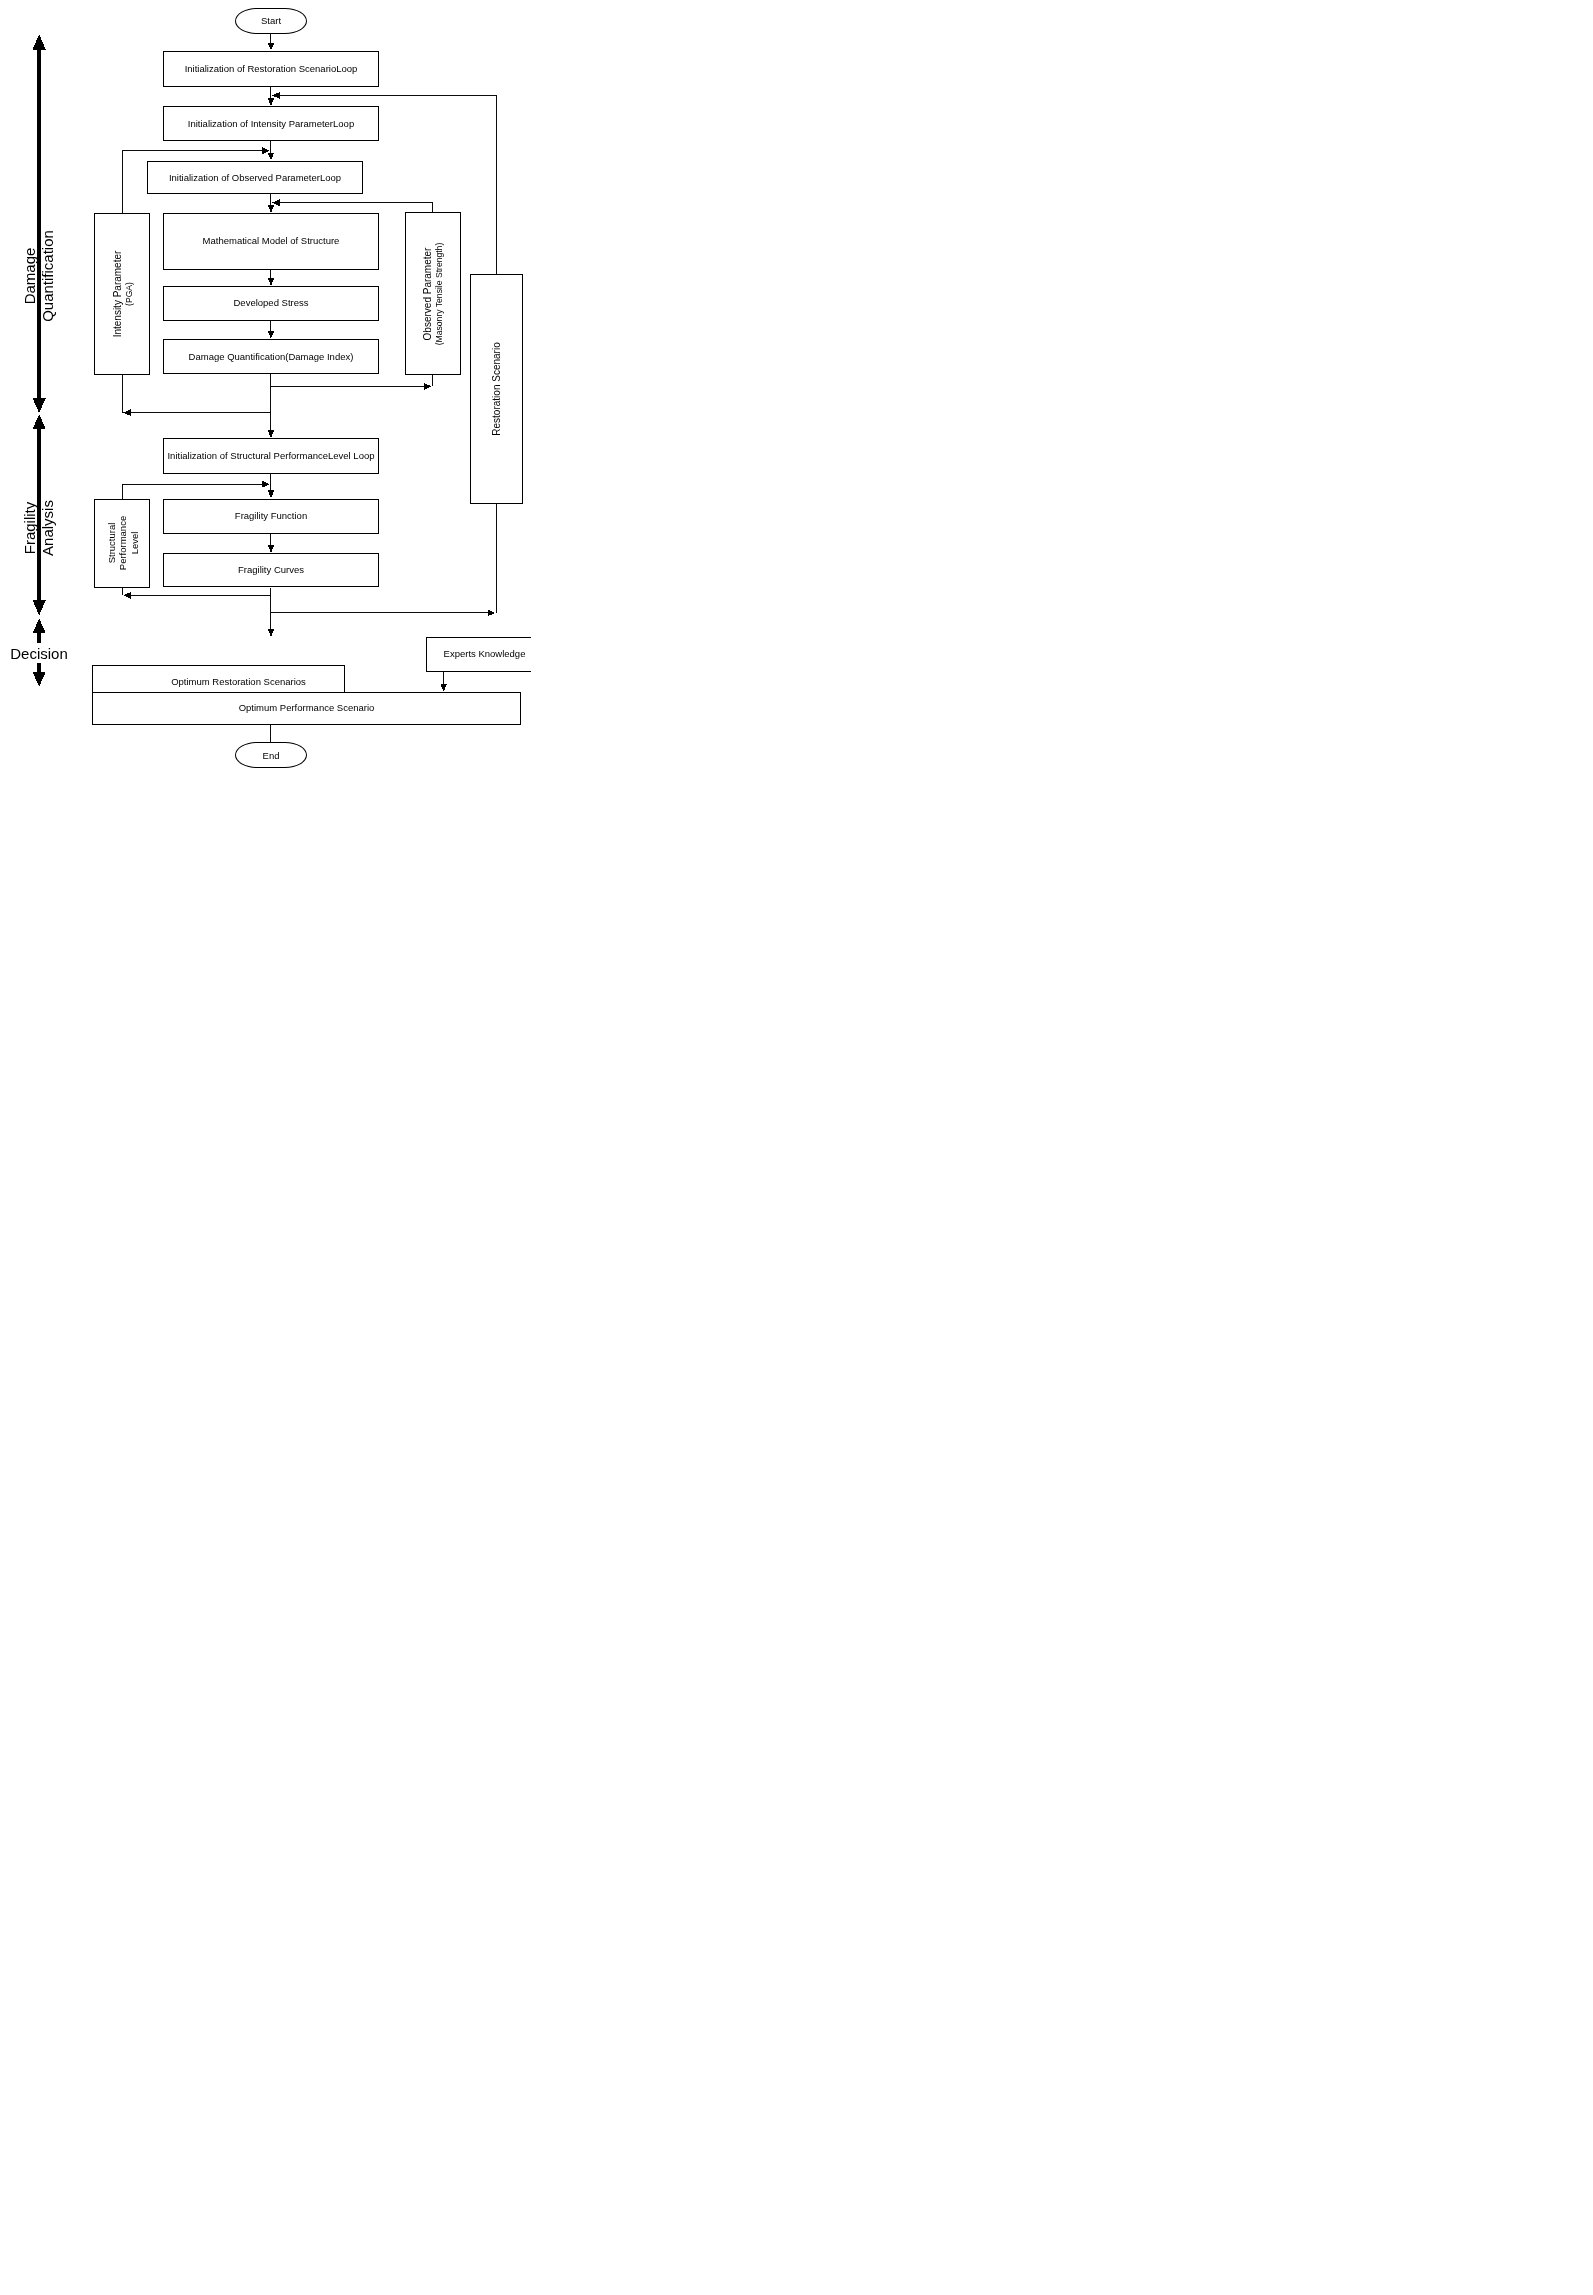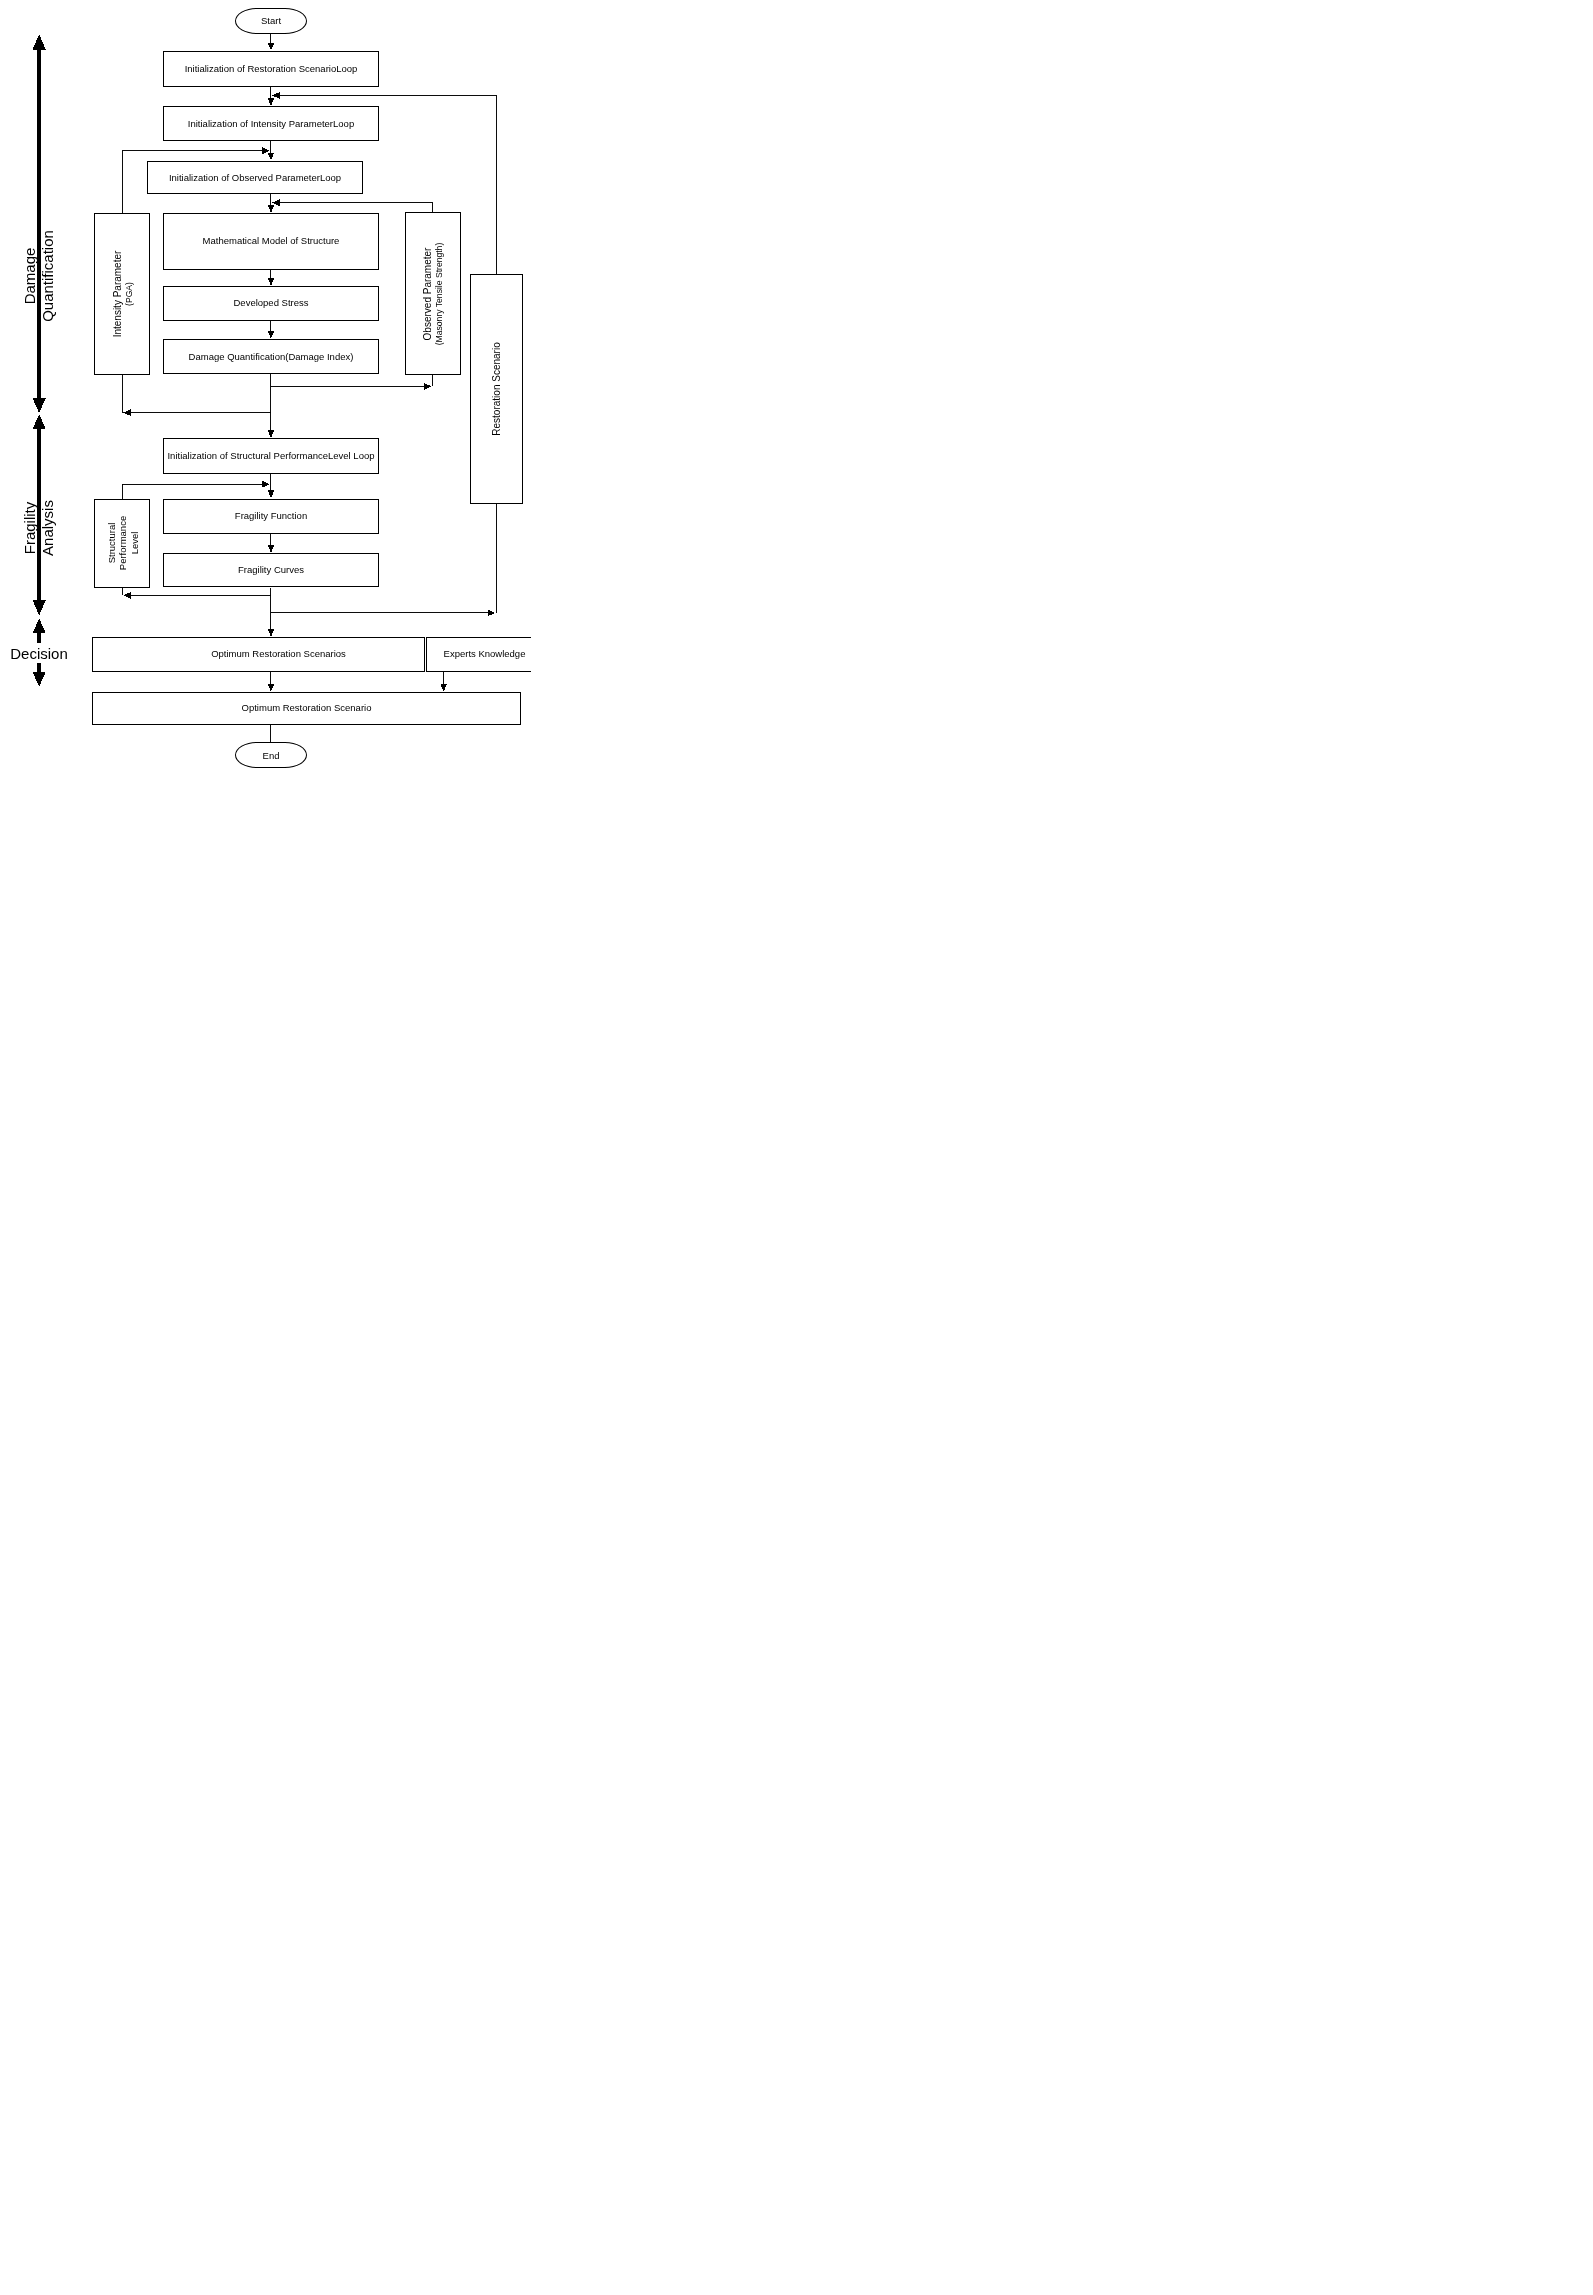--- a/index.html
+++ b/index.html
@@ -200,30 +200,30 @@
   </div>
 
   <div class="box" style="left:163px;top:499px;width:216px;height:35px;">
     <div>Fragility Function</div>
   </div>
 
   <div class="box" style="left:163px;top:553px;width:216px;height:34px;">
     <div>Fragility Curves</div>
   </div>
 
-  <div class="box" style="left:92px;top:637px;width:333px;height:35px;padding-left:40px;">
+  <div class="box" style="left:92px;top:665px;width:253px;height:35px;padding-left:40px;">
     <div>Optimum Restoration Scenarios</div>
   </div>
 
   <div class="box" style="left:404px;top:637px;width:117px;height:35px;margin-left:22px;">
     <div>Experts Knowledge</div>
   </div>
 
   <div class="box" style="left:92px;top:692px;width:429px;height:33px;">
-    <div>Optimum Restoration Scenario</div>
+    <div>Optimum Performance Scenario</div>
   </div>
 
   <div class="oval" style="left:235px;top:742px;width:72px;height:26px;">
     <span>End</span>
   </div>
 
   <div class="box" style="left:94px;top:213px;width:56px;height:162px;"></div>
   <div class="vlabel" style="left:123px;top:294px;">
     <div class="sideMain">Intensity Parameter</div>
     <div class="sideSub">(PGA)</div>

